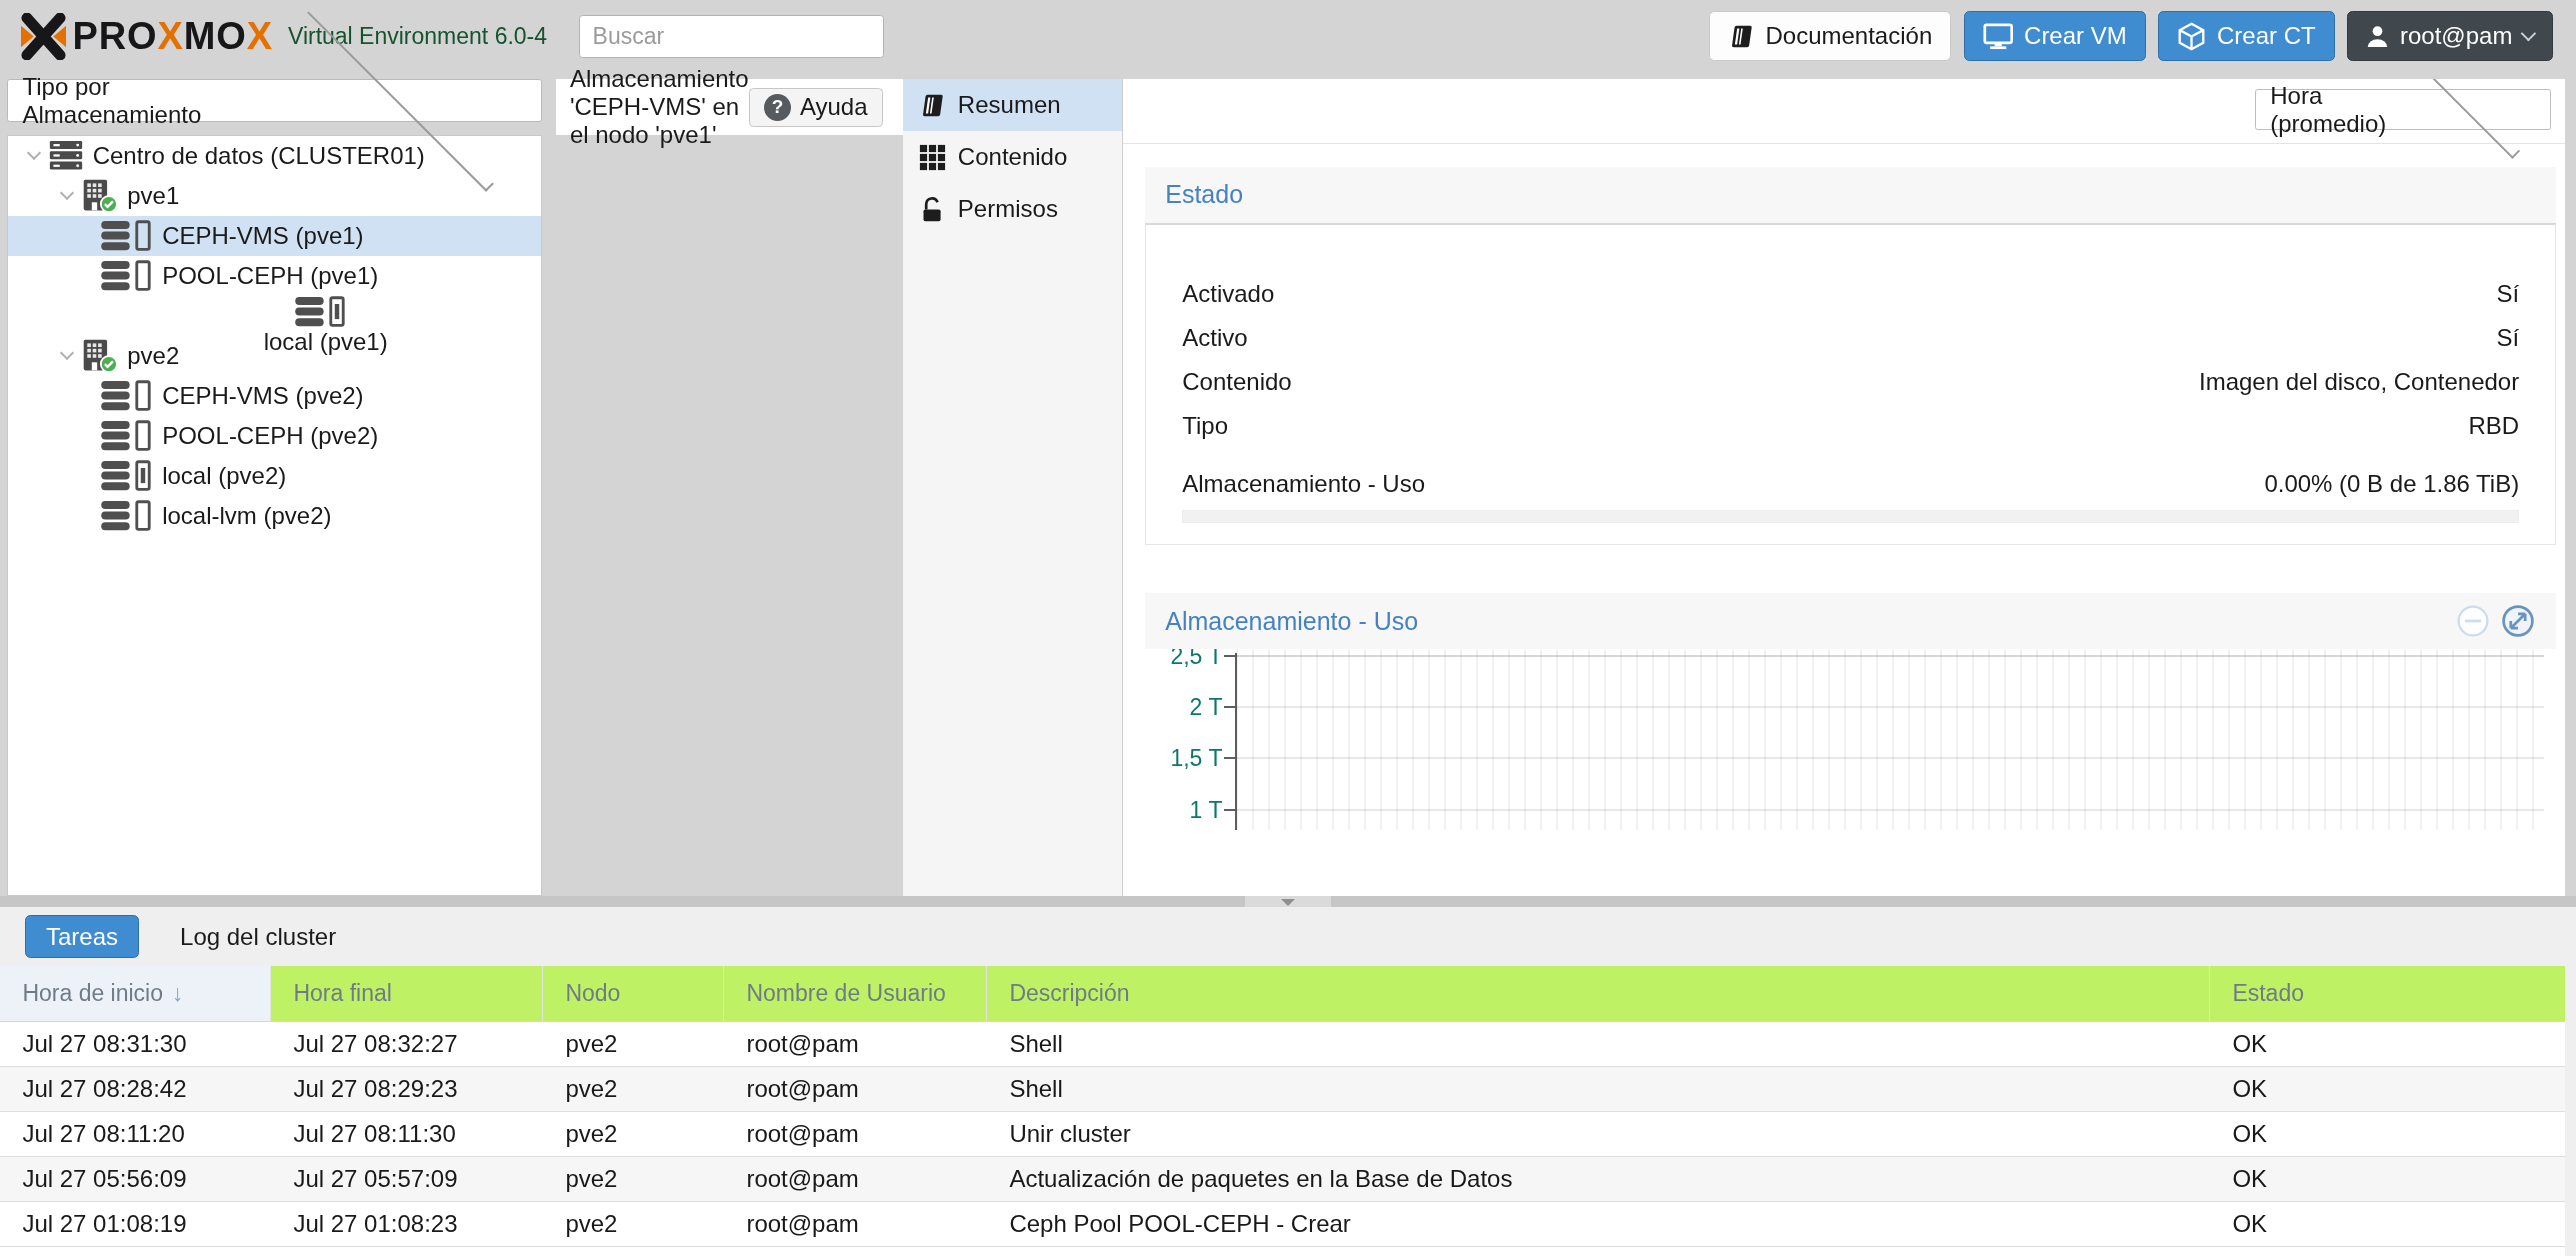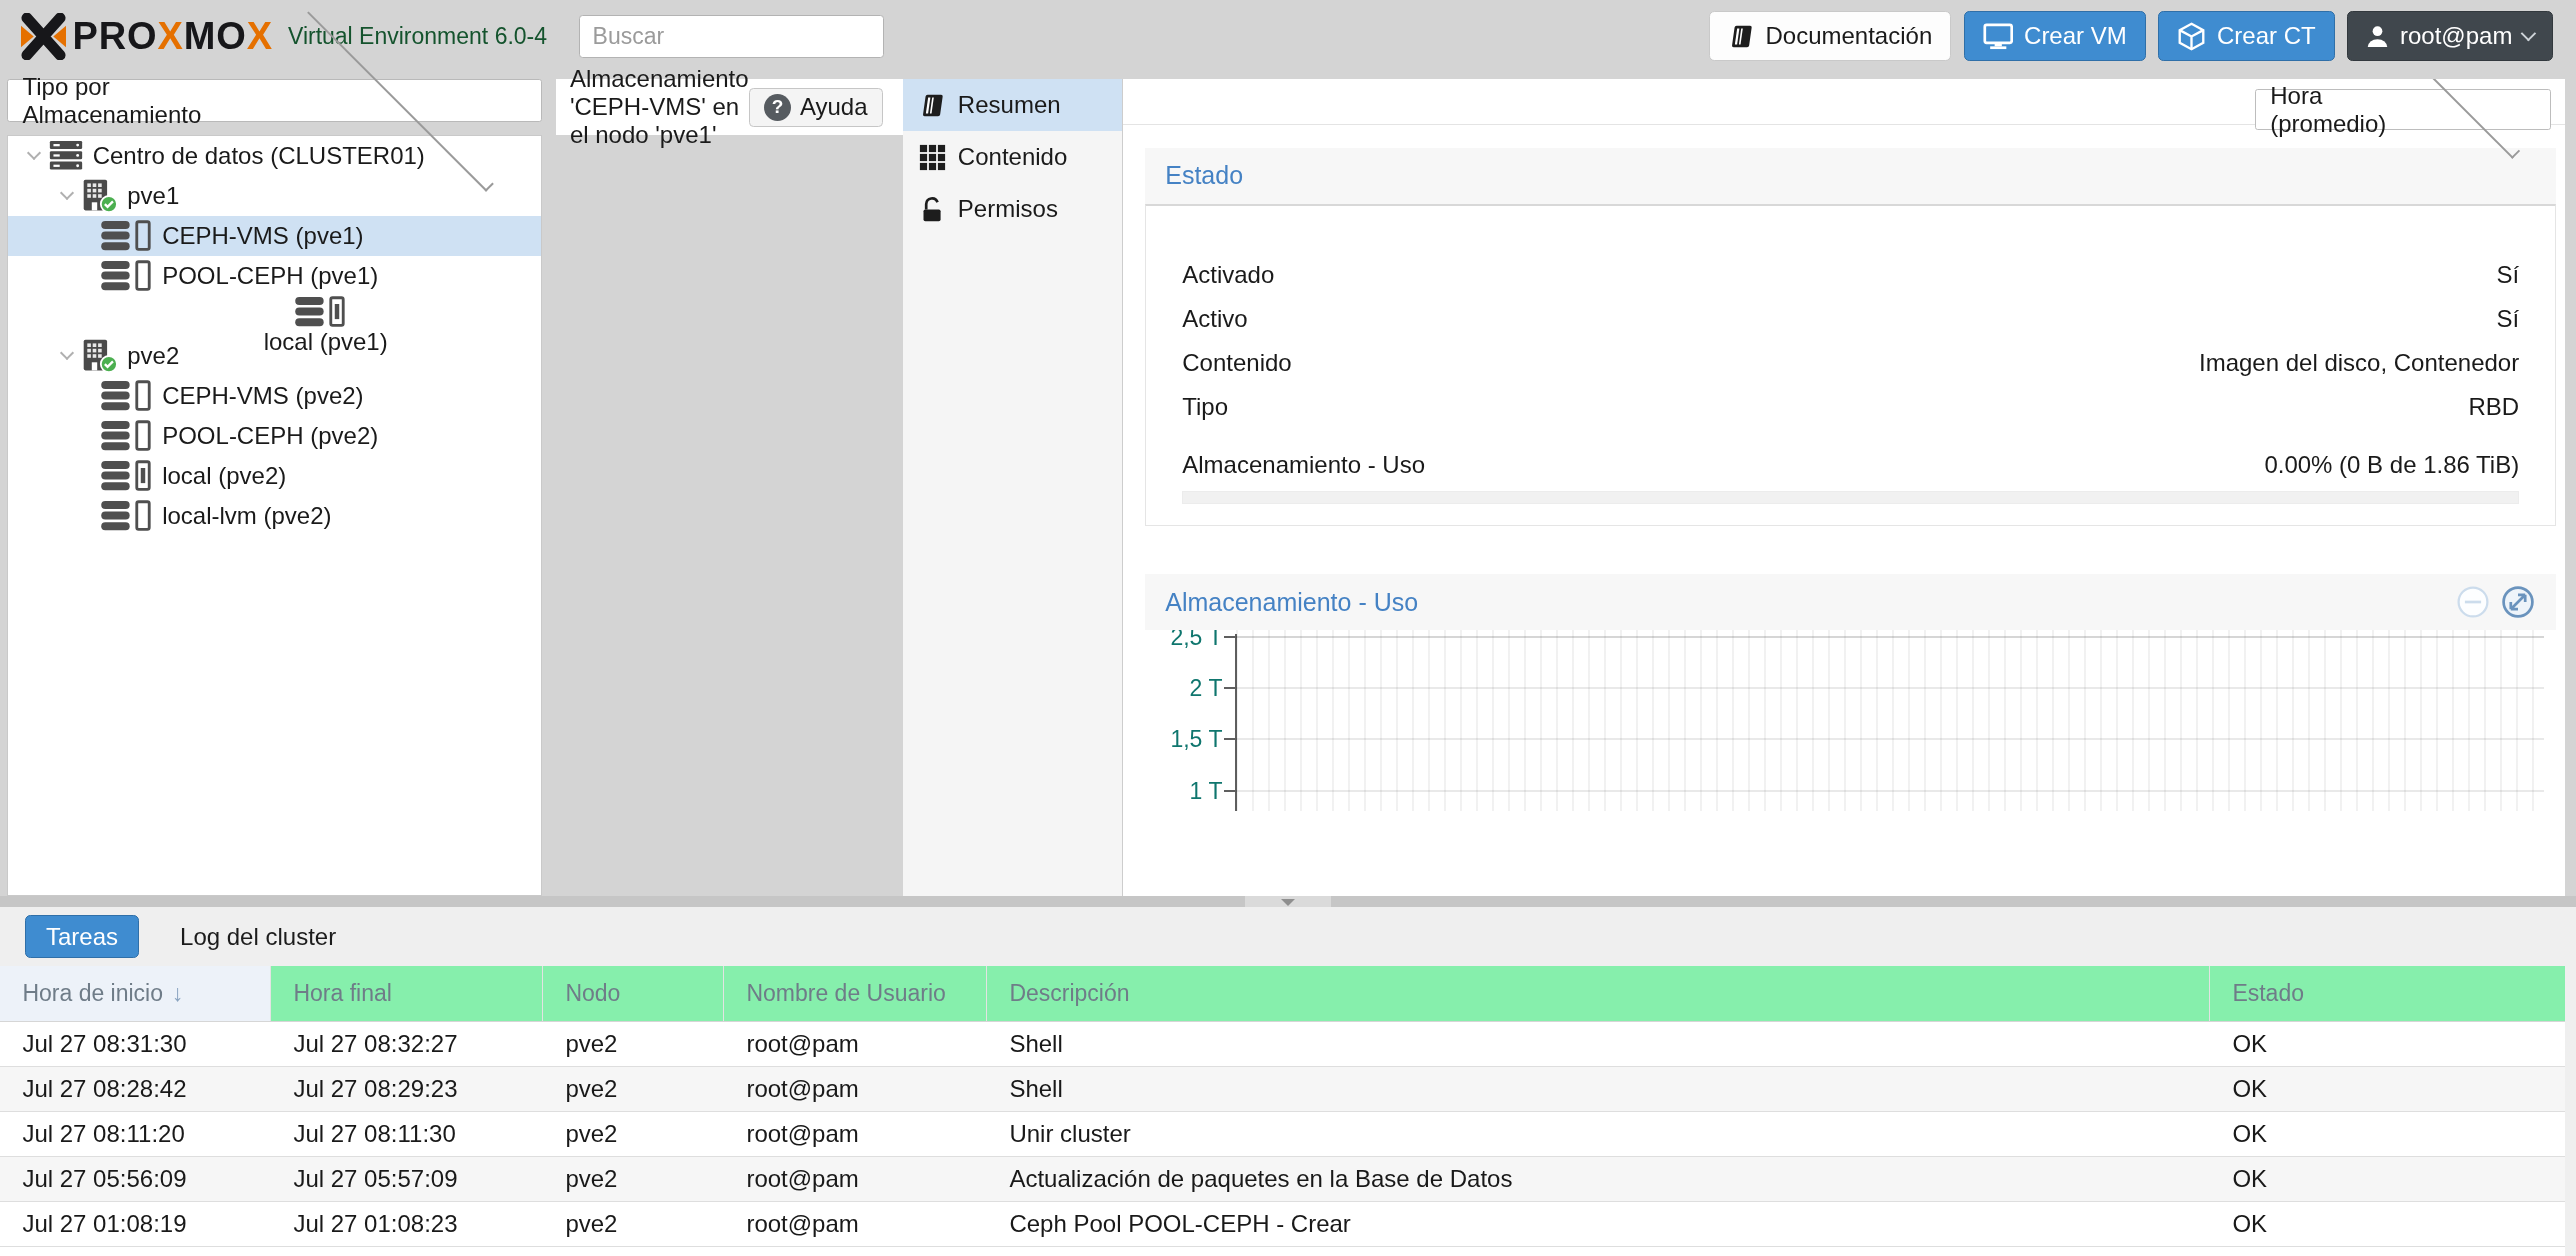--- a/index.html
+++ b/index.html
@@ -42,21 +42,21 @@
   .page-title { font-size:24px; flex:1; }
   .help-btn { height:39px; display:flex; align-items:center; gap:9px; background:#f4f4f4; border:0.9px solid #c6c6c6; border-radius:4.5px; padding:0 14.3px; font-size:24px; cursor:pointer; }
   .q-circle { width:27px; height:27px; border-radius:50%; background:#565b60; color:#fff; font-size:19px; font-weight:700; display:flex; align-items:center; justify-content:center; }
 
   .content-body { flex:1; display:flex; min-height:0; }
   .subnav { width:220px; flex:0 0 220px; background:#f5f5f5; border-right:1.8px solid #cdcdcd; }
   .subnav-item { height:52px; display:flex; align-items:center; gap:12px; padding-left:16px; font-size:24px; cursor:pointer; }
   .subnav-item.active { background:#cfe1f3; }
 
   .main-area { flex:1; background:#fff; position:relative; overflow:hidden; }
-  .toolbar { height:46px; border-bottom:1.8px solid #e4e4e4; position:relative; }
+  .toolbar { height:65px; border-bottom:1.8px solid #e4e4e4; position:relative; }
   .time-select { position:absolute; right:14.3px; top:10px; width:296px; height:41px; border:0.9px solid #bdbdbd; border-radius:2.7px; background:#fff; display:flex; align-items:center; padding:0 14.3px; font-size:24px; cursor:pointer; }
   .time-select span { flex:1; }
 
   .section { margin:22.4px 9px 0 22.4px; }
   .panel-header { height:56px; background:#f7f7f7; display:flex; align-items:center; padding:0 20px; }
   .panel-title { font-size:25px; color:#4582c4; flex:1; }
   .panel-body { background:#fff; border:0.9px solid #e5e5e5; border-top:2.7px solid #d8d8d8; padding:47px 36px 21.5px 36px; }
   .status-row { height:44px; display:flex; align-items:center; justify-content:space-between; font-size:24px; }
   .status-row.gap-above { margin-top:14.3px; }
   .progress { height:12.5px; background:#f1f1f1; border:0.9px solid #ececec; margin-top:4.5px; }
@@ -77,21 +77,21 @@
   .splitter { height:10.8px; flex:0 0 10.8px; background:#c6c6c6; position:relative; cursor:row-resize; }
   .splitter-handle { position:absolute; left:50%; transform:translateX(-50%); top:0; width:86px; height:10.8px; background:#dadada; display:flex; align-items:center; justify-content:center; }
   .splitter-tri { width:0; height:0; border-left:7.2px solid transparent; border-right:7.2px solid transparent; border-top:7.2px solid #8f8f8f; margin-top:1.8px; }
 
   
   .bottom { flex:0 0 350px; background:#efefef; display:flex; flex-direction:column; overflow:hidden; }
   .task-tabs { height:59px; flex:0 0 59px; display:flex; align-items:center; padding-left:25px; gap:41px; }
   .task-tab-active { height:43px; display:flex; align-items:center; padding:0 20px; background:#3f8cd0; border:0.9px solid #2f6fa8; border-radius:5.4px; color:#fff; font-size:24px; cursor:pointer; }
   .task-tab { font-size:24px; color:#1c1c1c; cursor:pointer; }
   .tasks-table { flex:1; background:#fff; margin-right:10.8px; overflow:hidden; }
-  .thead { display:flex; height:56px; background:#86efac; border-bottom:1.8px solid #d6d6d6; }
+  .thead { display:flex; height:56px; background:#bef264; border-bottom:1.8px solid #d6d6d6; }
   .th { display:flex; align-items:center; gap:9px; padding-left:22.4px; font-size:23px; color:#6f7c88; border-right:1.8px solid #e3e3e3; overflow:hidden; white-space:nowrap; }
   .th.sorted { background:#edf2f9; }
   .th:last-child { border-right:none; }
   .sort-arrow { color:#8aa4c0; font-size:23px; }
   .trow { display:flex; height:45px; border-bottom:1.8px solid #dedede;align-items:center; }
   .trow:nth-child(even) { background:#f6f6f6; }
   .td { display:flex; align-items:center; padding-left:22.4px; font-size:24px; color:#191919; overflow:hidden; white-space:nowrap; }
   .c0{width:271px;flex:0 0 271px}.c1{width:272px;flex:0 0 272px}.c2{width:181px;flex:0 0 181px}
   .c3{width:263px;flex:0 0 263px}.c4{width:1223px;flex:0 0 1223px}.c5{flex:1}
 </style>

